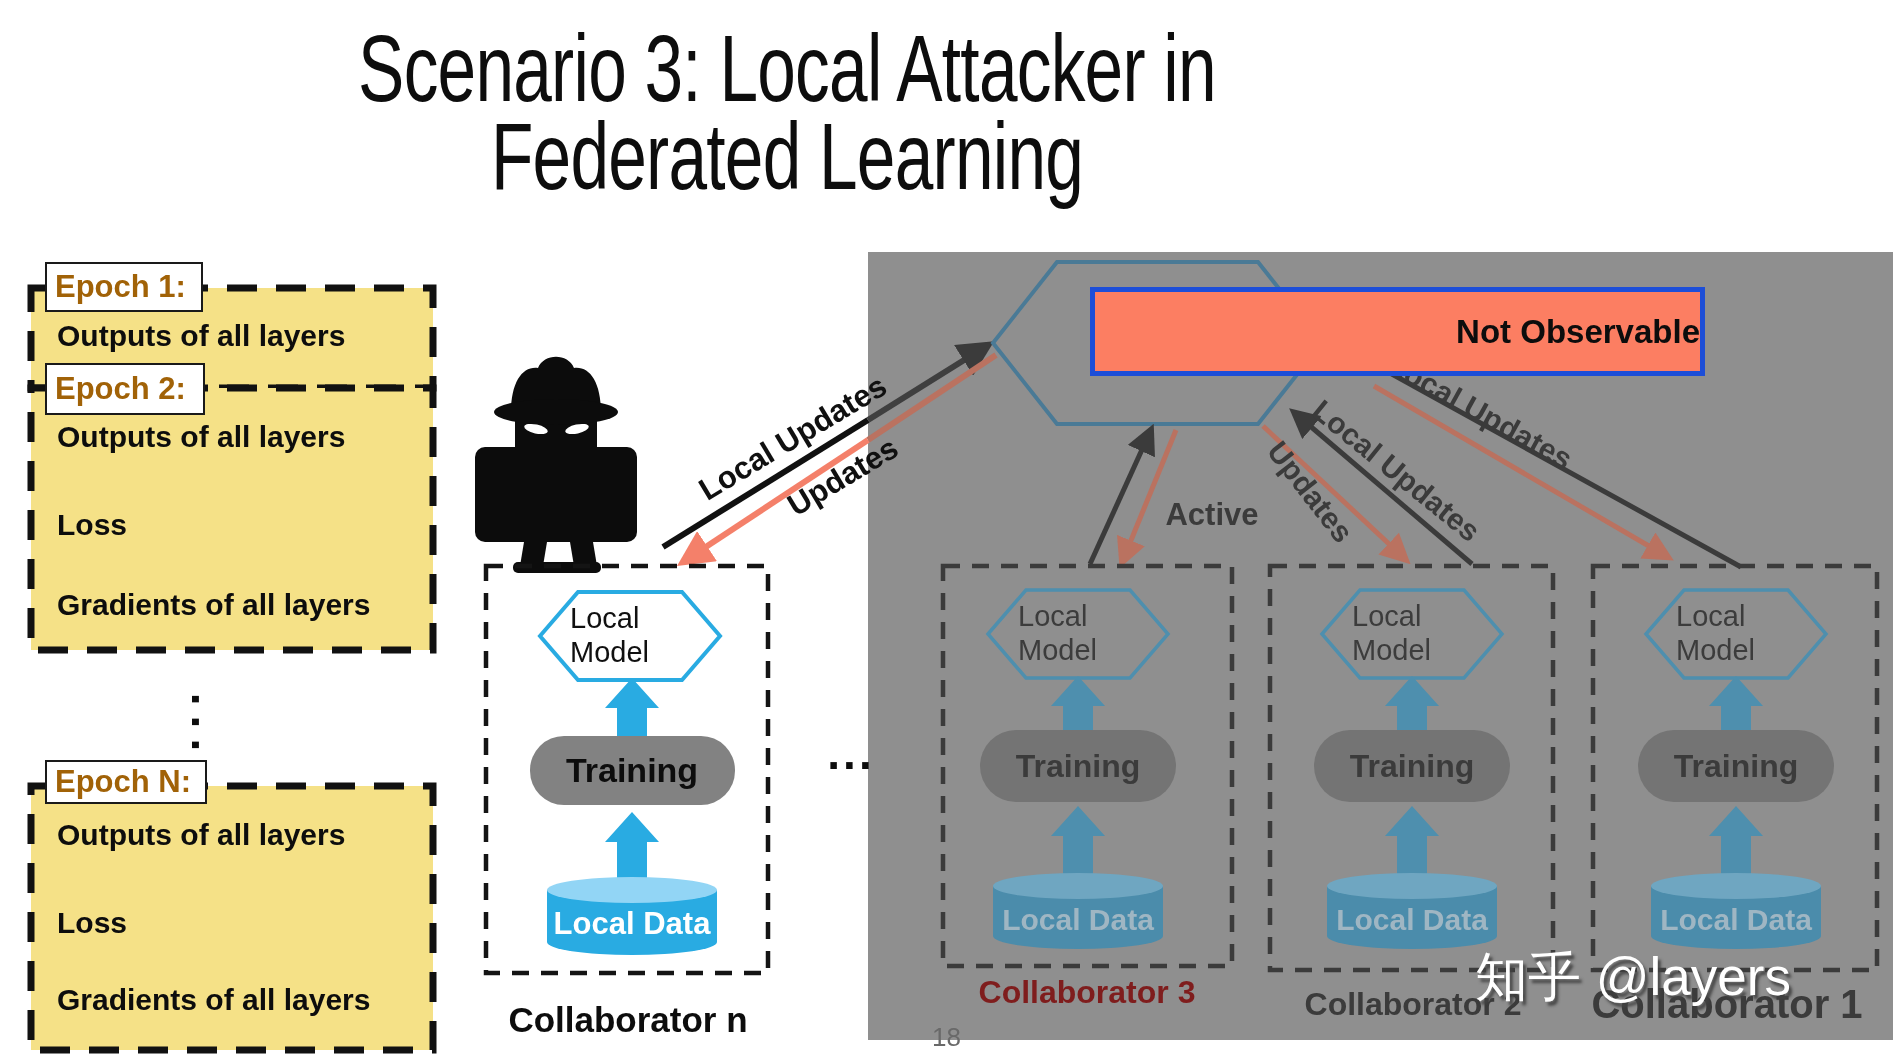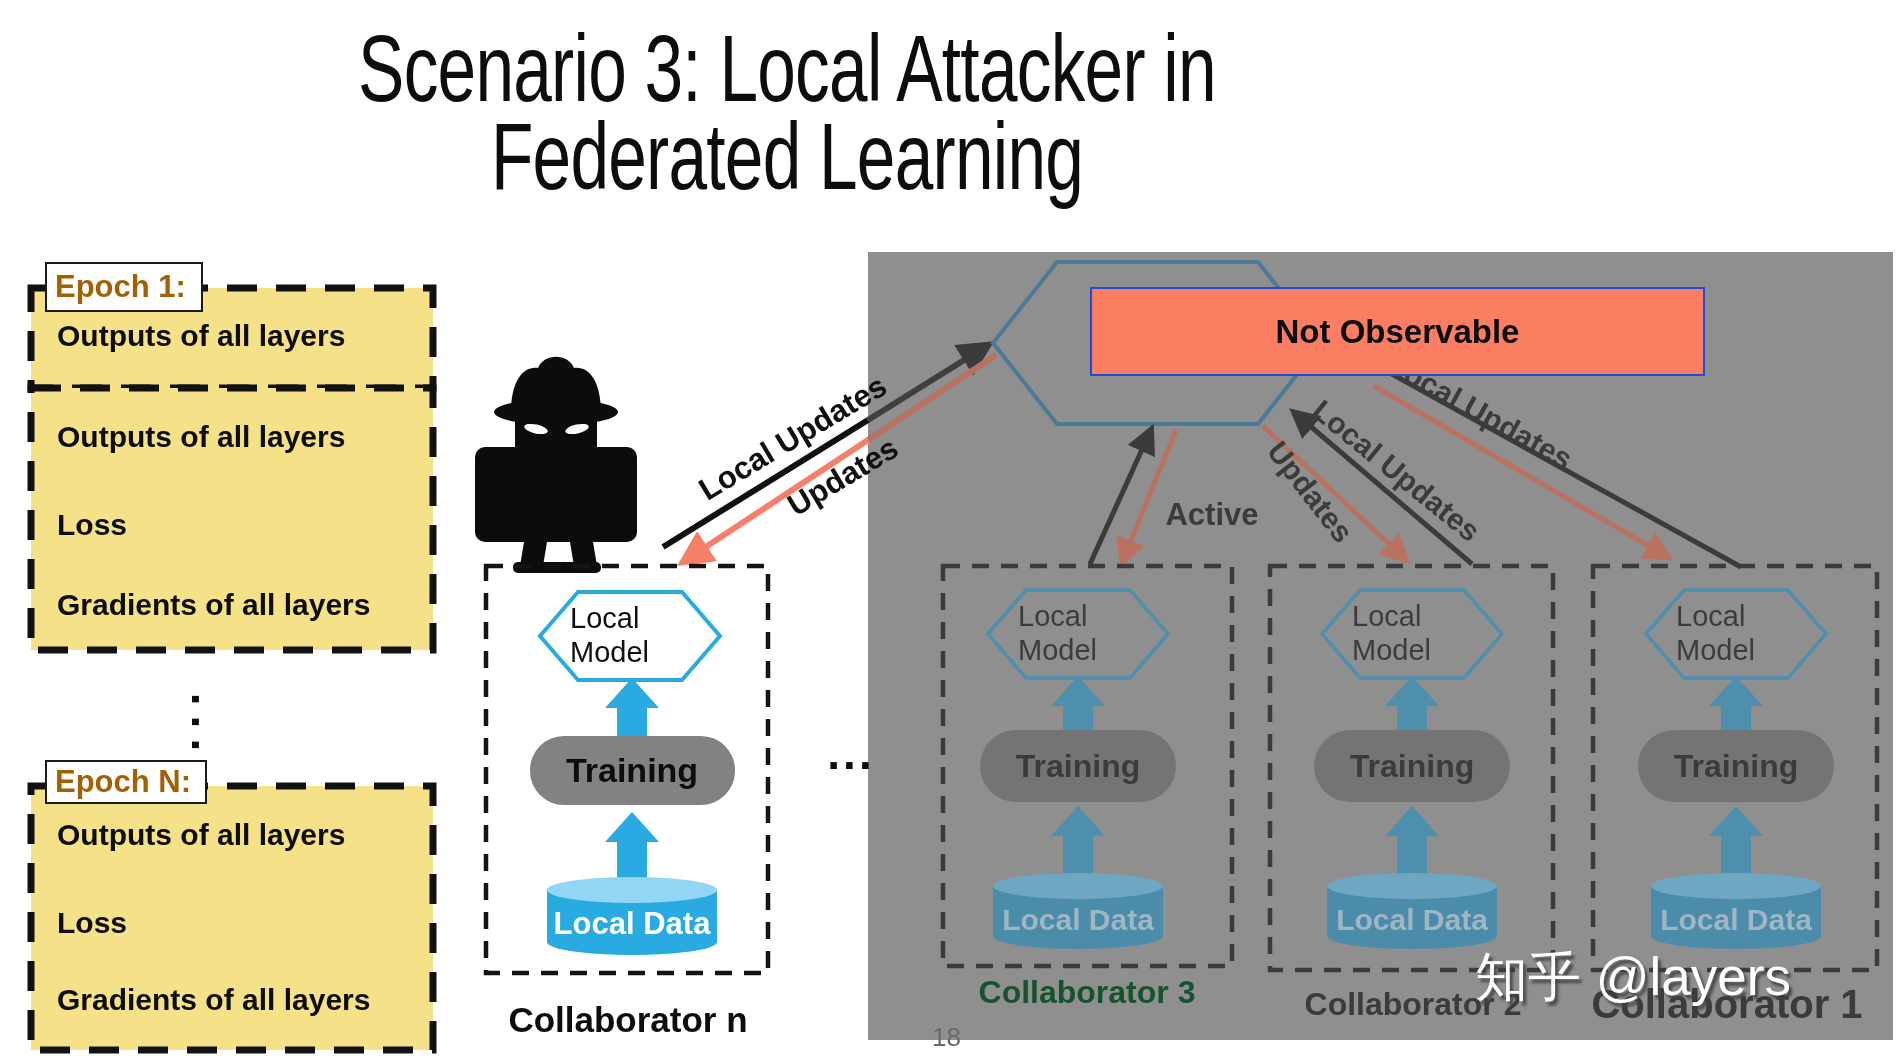--- a/index.html
+++ b/index.html
@@ -14,22 +14,22 @@
          font-size:95px;font-weight:500;line-height:0.93;color:#0d0d0d;
          white-space:pre-line;transform:scaleX(0.73);transform-origin:center top;
          letter-spacing:-1px;z-index:4;}
   .epoch-tag{position:absolute;background:#ffffff;border:2px solid #1a1a1a;z-index:4;
              font-size:31px;font-weight:bold;color:#a16207;display:flex;align-items:center;
              padding-left:8px;box-sizing:border-box;}
   .yitem{position:absolute;left:57px;font-size:30px;font-weight:bold;color:#0d0d0d;z-index:4;white-space:nowrap;}
   .hexlabel{position:absolute;transform:translate(-50%,-50%);width:120px;text-align:left;
             font-size:29px;line-height:1.18;font-weight:400;z-index:4;}
   .notbox{position:absolute;left:1090px;top:287px;width:615px;height:89px;background:#FC7E62;
-          border:2px solid #1d4ed8;box-sizing:border-box;z-index:3;display:flex;
-          align-items:center;justify-content:center;font-size:33px;font-weight:bold;color:#0d0d0d;}
+          border:5px solid #1d4ed8;box-sizing:border-box;z-index:3;display:flex;
+          align-items:center;justify-content:flex-end;font-size:33px;font-weight:bold;color:#0d0d0d;}
   .watermark{position:absolute;left:1475px;top:942px;font-size:53px;color:#ffffff;z-index:5;
              text-shadow:3px 4px 3px rgba(66,66,66,0.95);white-space:nowrap;}
   .pagenum{position:absolute;left:932px;top:1004px;font-size:26px;color:#696969;z-index:4;margin-top:18px;}
 </style>
 </head>
 <body>
 
 <div id="stage">
 
   <svg id="shape-layer" width="1902" height="1059" viewBox="0 0 1902 1059">
@@ -146,20 +146,21 @@
   <div class="t rot" style="left:1212px;top:515px;font-size:31px;color:#3B3B3B;">Active</div>
 
   <div class="notbox">
     <span>Not Observable</span>
   </div>
 
   <div class="title">Scenario 3: Local Attacker in
 Federated Learning</div>
 
   <div class="epoch-tag" style="left:45px;top:262px;width:158px;height:50px;">Epoch 1:</div>
+  <div class="epoch-tag" style="left:45px;top:363px;width:160px;height:52px;">Epoch 2:</div>
   <div class="epoch-tag" style="left:45px;top:760px;width:162px;height:44px;">Epoch N:</div>
 
   <div class="yitem" style="top:319px;">Outputs of all layers</div>
   <div class="yitem" style="top:420px;">Outputs of all layers</div>
   <div class="yitem" style="top:508px;">Loss</div>
   <div class="yitem" style="top:588px;">Gradients of all layers</div>
   <div class="yitem" style="top:818px;">Outputs of all layers</div>
   <div class="yitem" style="top:906px;">Loss</div>
   <div class="yitem" style="top:983px;">Gradients of all layers</div>
 
@@ -167,21 +168,21 @@
   <div class="t txt" style="left:851px;top:753px;font-size:46px;font-weight:bold;color:#0d0d0d;letter-spacing:3px;">...</div>
 
   <div class="hexlabel" style="left:630px;top:635px;color:#101010;">Local Model</div>
   <div class="t txt" style="left:632px;top:770px;font-size:34px;font-weight:bold;color:#0d0d0d;">Training</div>
   <div class="t txt" style="left:632px;top:924px;font-size:31px;font-weight:bold;color:#ffffff;">Local Data</div>
   <div class="t txt" style="left:628px;top:1008px;font-size:35px;font-weight:bold;color:#0d0d0d;margin-top:12px;">Collaborator n</div>
 
   <div class="hexlabel" style="left:1078px;top:633px;color:#3C3C3C;">Local Model</div>
   <div class="t txt" style="left:1078px;top:766px;font-size:32px;font-weight:bold;color:#3B3B3B;">Training</div>
   <div class="t txt" style="left:1078px;top:920px;font-size:30px;font-weight:bold;color:#9FB6C3;">Local Data</div>
-  <div class="t txt" style="left:1087px;top:992px;font-size:32px;font-weight:bold;color:#14532d;">Collaborator 3</div>
+  <div class="t txt" style="left:1087px;top:992px;font-size:32px;font-weight:bold;color:#7f1d1d;">Collaborator 3</div>
 
   <div class="hexlabel" style="left:1412px;top:633px;color:#3C3C3C;">Local Model</div>
   <div class="t txt" style="left:1412px;top:766px;font-size:32px;font-weight:bold;color:#3B3B3B;">Training</div>
   <div class="t txt" style="left:1412px;top:920px;font-size:30px;font-weight:bold;color:#9FB6C3;">Local Data</div>
   <div class="t txt" style="left:1413px;top:1004px;font-size:32px;font-weight:bold;color:#3B3B3B;text-align:center;">Collaborator 2</div>
 
   <div class="hexlabel" style="left:1736px;top:633px;color:#3C3C3C;">Local Model</div>
   <div class="t txt" style="left:1736px;top:766px;font-size:32px;font-weight:bold;color:#3B3B3B;">Training</div>
   <div class="t txt" style="left:1736px;top:920px;font-size:30px;font-weight:bold;color:#9FB6C3;">Local Data</div>
   <div class="t txt" style="left:1727px;top:1004px;font-size:40px;font-weight:bold;color:#3B3B3B;">Collaborator 1</div>

